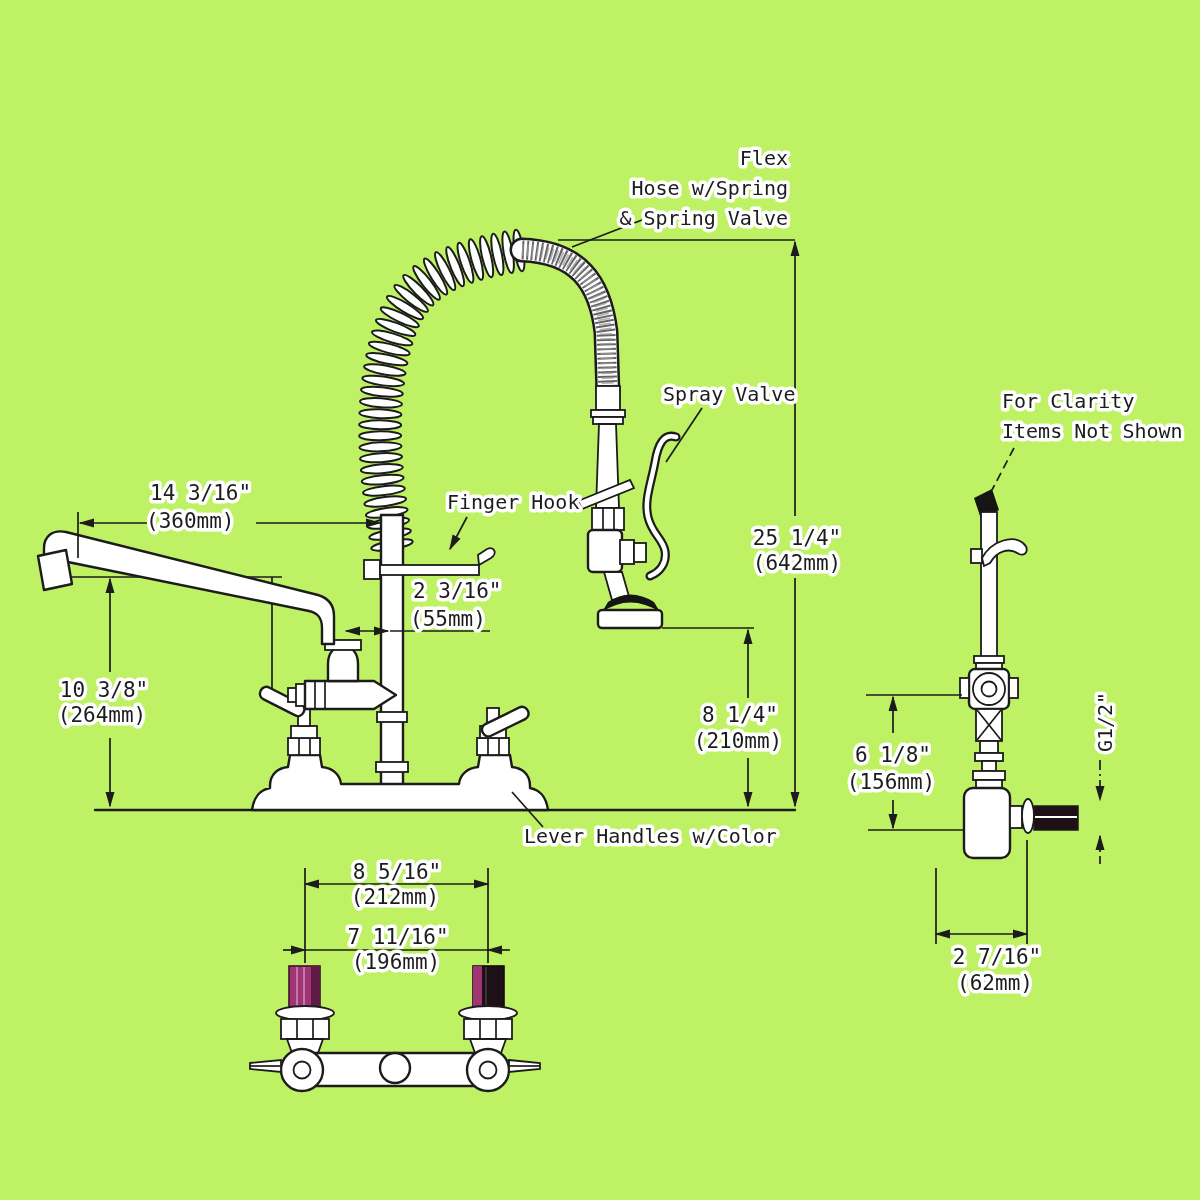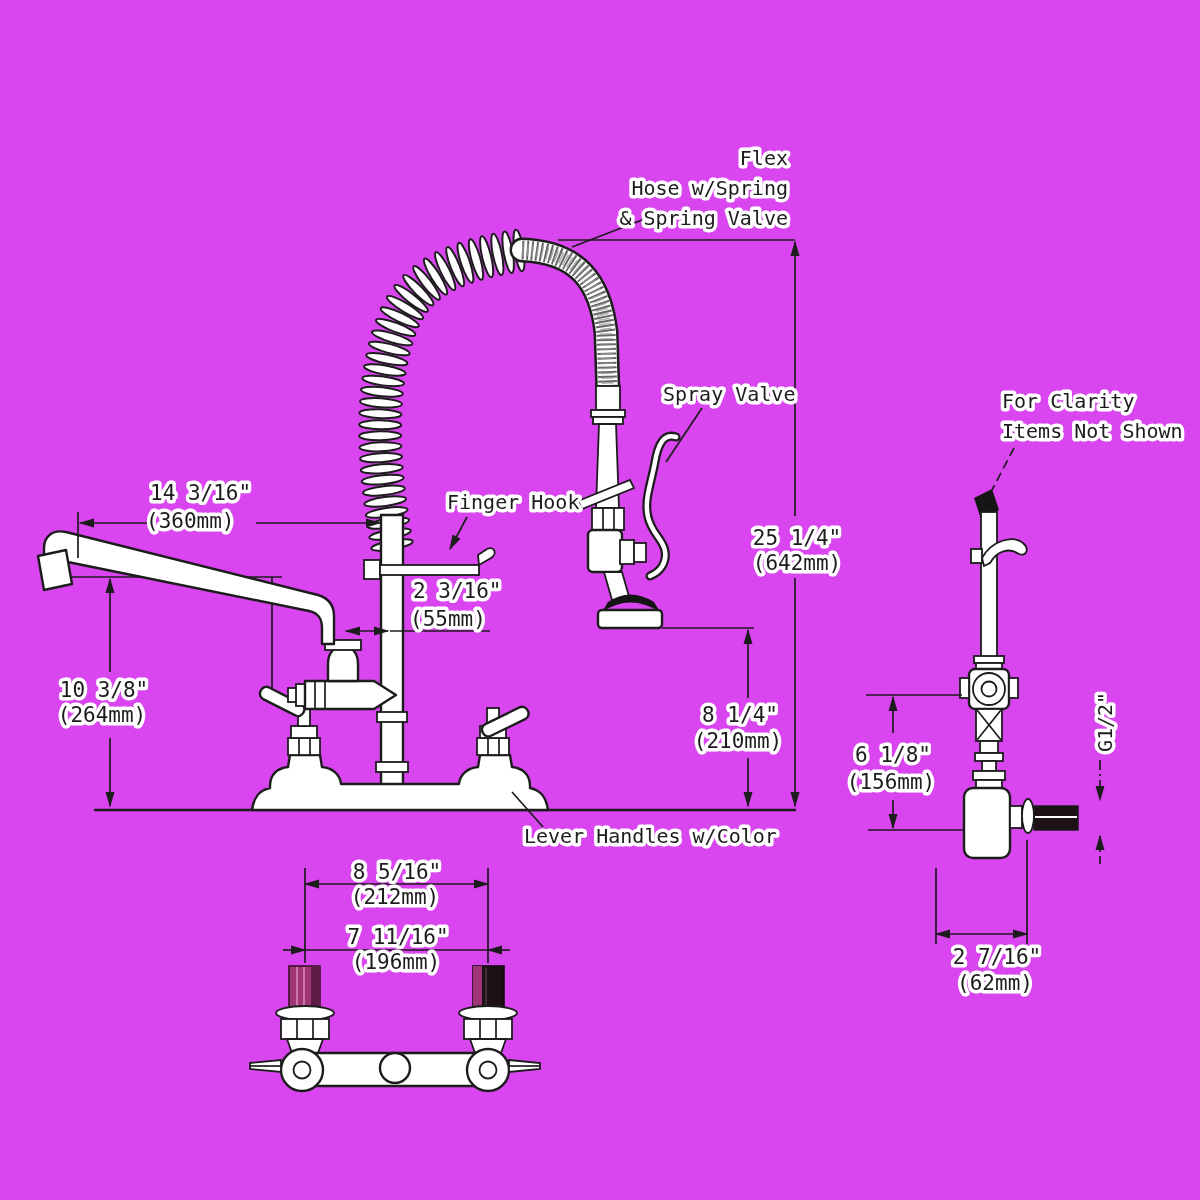--- a/index.html
+++ b/index.html
@@ -1,16 +1,16 @@
 <!DOCTYPE html>
 <html><head>
 <meta charset="utf-8">
 <style>
   html,body{margin:0;padding:0;background:#ffffff;}
-  .stage{position:relative;width:1200px;height:1200px;background:#d946ef;overflow:hidden;}
+  .stage{position:relative;width:1200px;height:1200px;background:#bef264;overflow:hidden;}
   svg{display:block;}
   text{font-family:"DejaVu Sans Mono","Liberation Mono",monospace;fill:#1c1c1c;
        paint-order:stroke;stroke:#ffffff;stroke-width:7px;stroke-linejoin:round;}
   .lbl{font-size:20px;}
   .dim{font-size:21px;}
   .ln{stroke:#1c1c1c;stroke-width:2.4;fill:none;stroke-linecap:round;}
   .thin{stroke:#1c1c1c;stroke-width:1.7;fill:none;}
   .part{stroke:#1c1c1c;stroke-width:2.4;fill:#ffffff;stroke-linejoin:round;}
   .partthin{stroke:#1c1c1c;stroke-width:1.8;fill:#ffffff;}
 </style>

